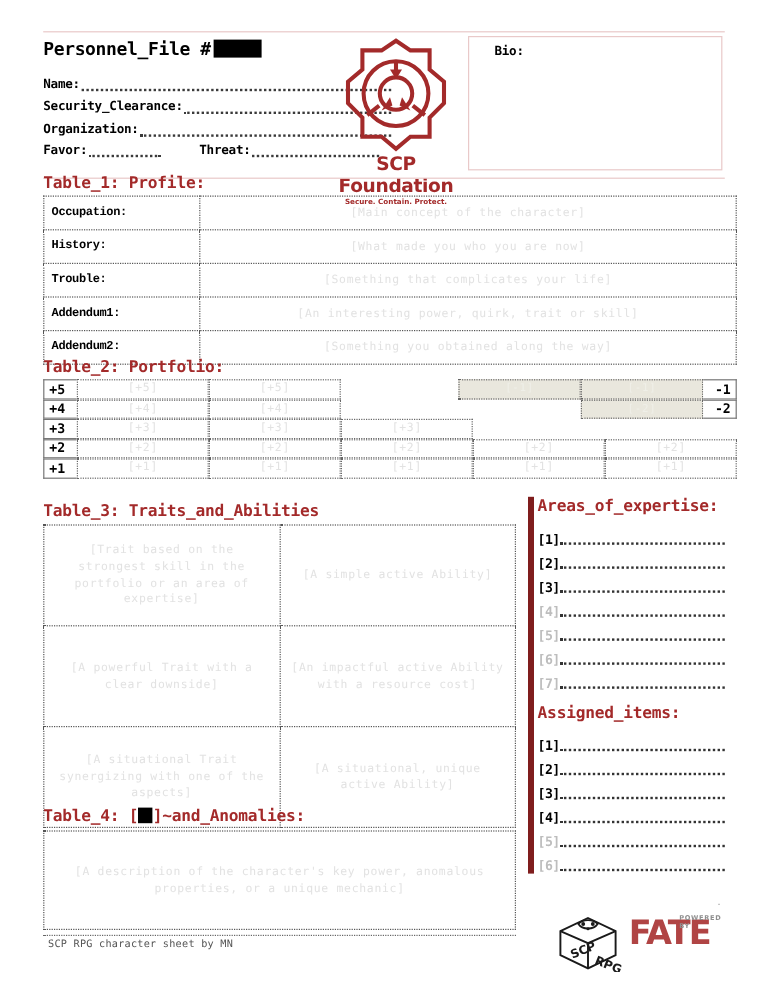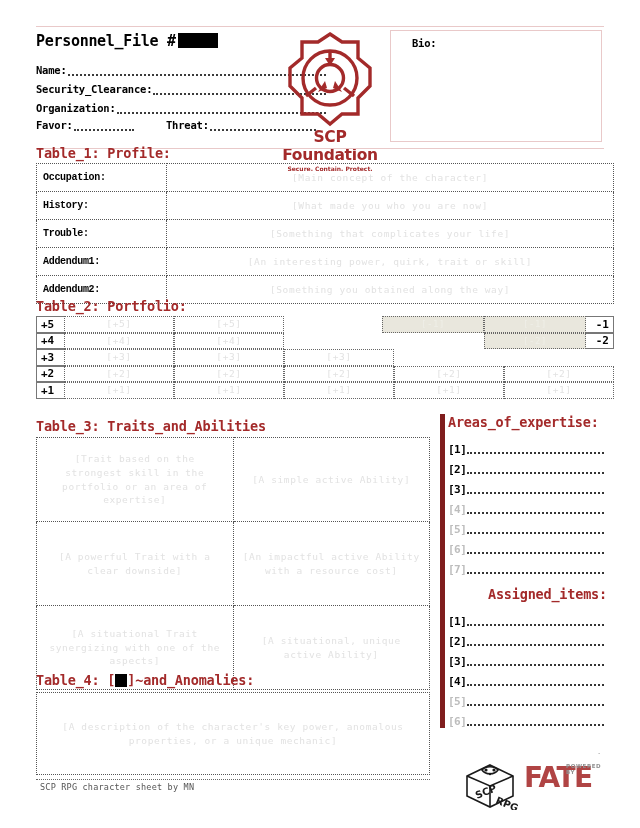--- a/index.html
+++ b/index.html
@@ -276,21 +276,21 @@
     height: 20px;
   }
   .rline .idx {
     font-size: 11px;
     font-weight: bold;
     white-space: nowrap;
     letter-spacing: -0.5px;
   }
   .rline .idx.dim { color: #bdbdbd; }
   .rline .dotline { border-bottom: 2px dotted #333; margin-bottom: 2px; }
-  .rcol-head2 { margin-top: 10px; margin-bottom: 6px; white-space: nowrap; margin-left: 40px; }
+  .rcol-head2 { margin-top: 10px; margin-bottom: 6px; white-space: nowrap; }
 
   
   .foot-rule {
     position: absolute;
     left: 36px; top: 779px; width: 394px;
     border-top: 1px dotted #666;
   }
   .foot-text {
     position: absolute;
     left: 40px; top: 782px;

